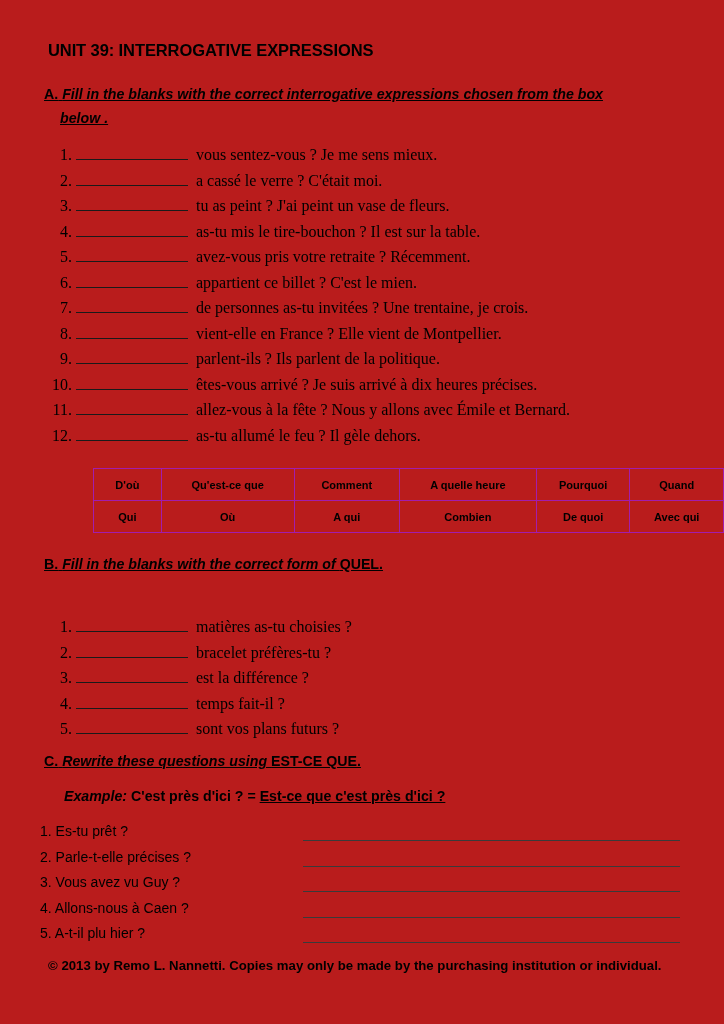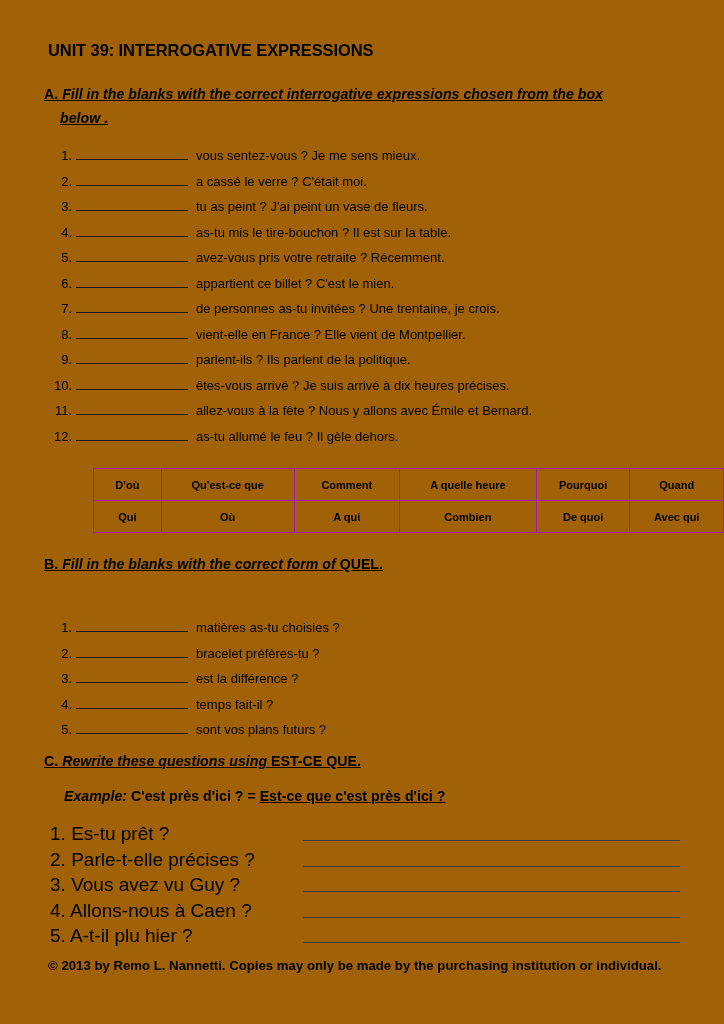--- a/index.html
+++ b/index.html
@@ -13,21 +13,21 @@
     position: relative;
     font-family: "Liberation Sans", sans-serif;
     color: #000000;
     overflow: hidden;
   }
   .page {
     position: absolute;
     left: 0; top: 0;
     width: 724px;
     height: 1024px;
-    background: #a16207;
+    background: #b91c1c;
   }
 
   
   .doc-title {
     position: absolute;
     left: 48px;
     top: 41px;
     font-size: 16.5px;
     font-weight: bold;
     letter-spacing: -0.1px;
@@ -58,45 +58,46 @@
     font-size: 14.2px;
     font-weight: bold;
     white-space: nowrap;
   }
   .example-line .lbl { font-style: italic; }
   .example-line .und { text-decoration: underline; }
 
   
   .fill-item {
     position: absolute;
-    font-size: 13px;
+    font-size: 16px;
     white-space: nowrap;
     height: 25px;
+    font-family: Liberation Serif, serif;
   }
   .fill-item .num {
     display: inline-block;
     width: 22px;
     text-align: right;
     vertical-align: baseline;
   }
   .fill-item .blank {
     display: inline-block;
     width: 112px;
     border-bottom: 1.4px solid #1a1a1a;
     margin: 0 8px 0 4px;
     vertical-align: baseline;
     height: 13px;
   }
   .fill-item .txt { vertical-align: baseline; }
 
   
   .rewrite-item {
     position: absolute;
-    left: 50px;
-    font-size: 19px;
+    left: 40px;
+    font-size: 14px;
     white-space: nowrap;
     text-align: right;
   }
   .rewrite-line {
     position: absolute;
     left: 303px;
     width: 377px;
     border-bottom: 1.6px solid #3a3a3a;
     height: 0;
   }

